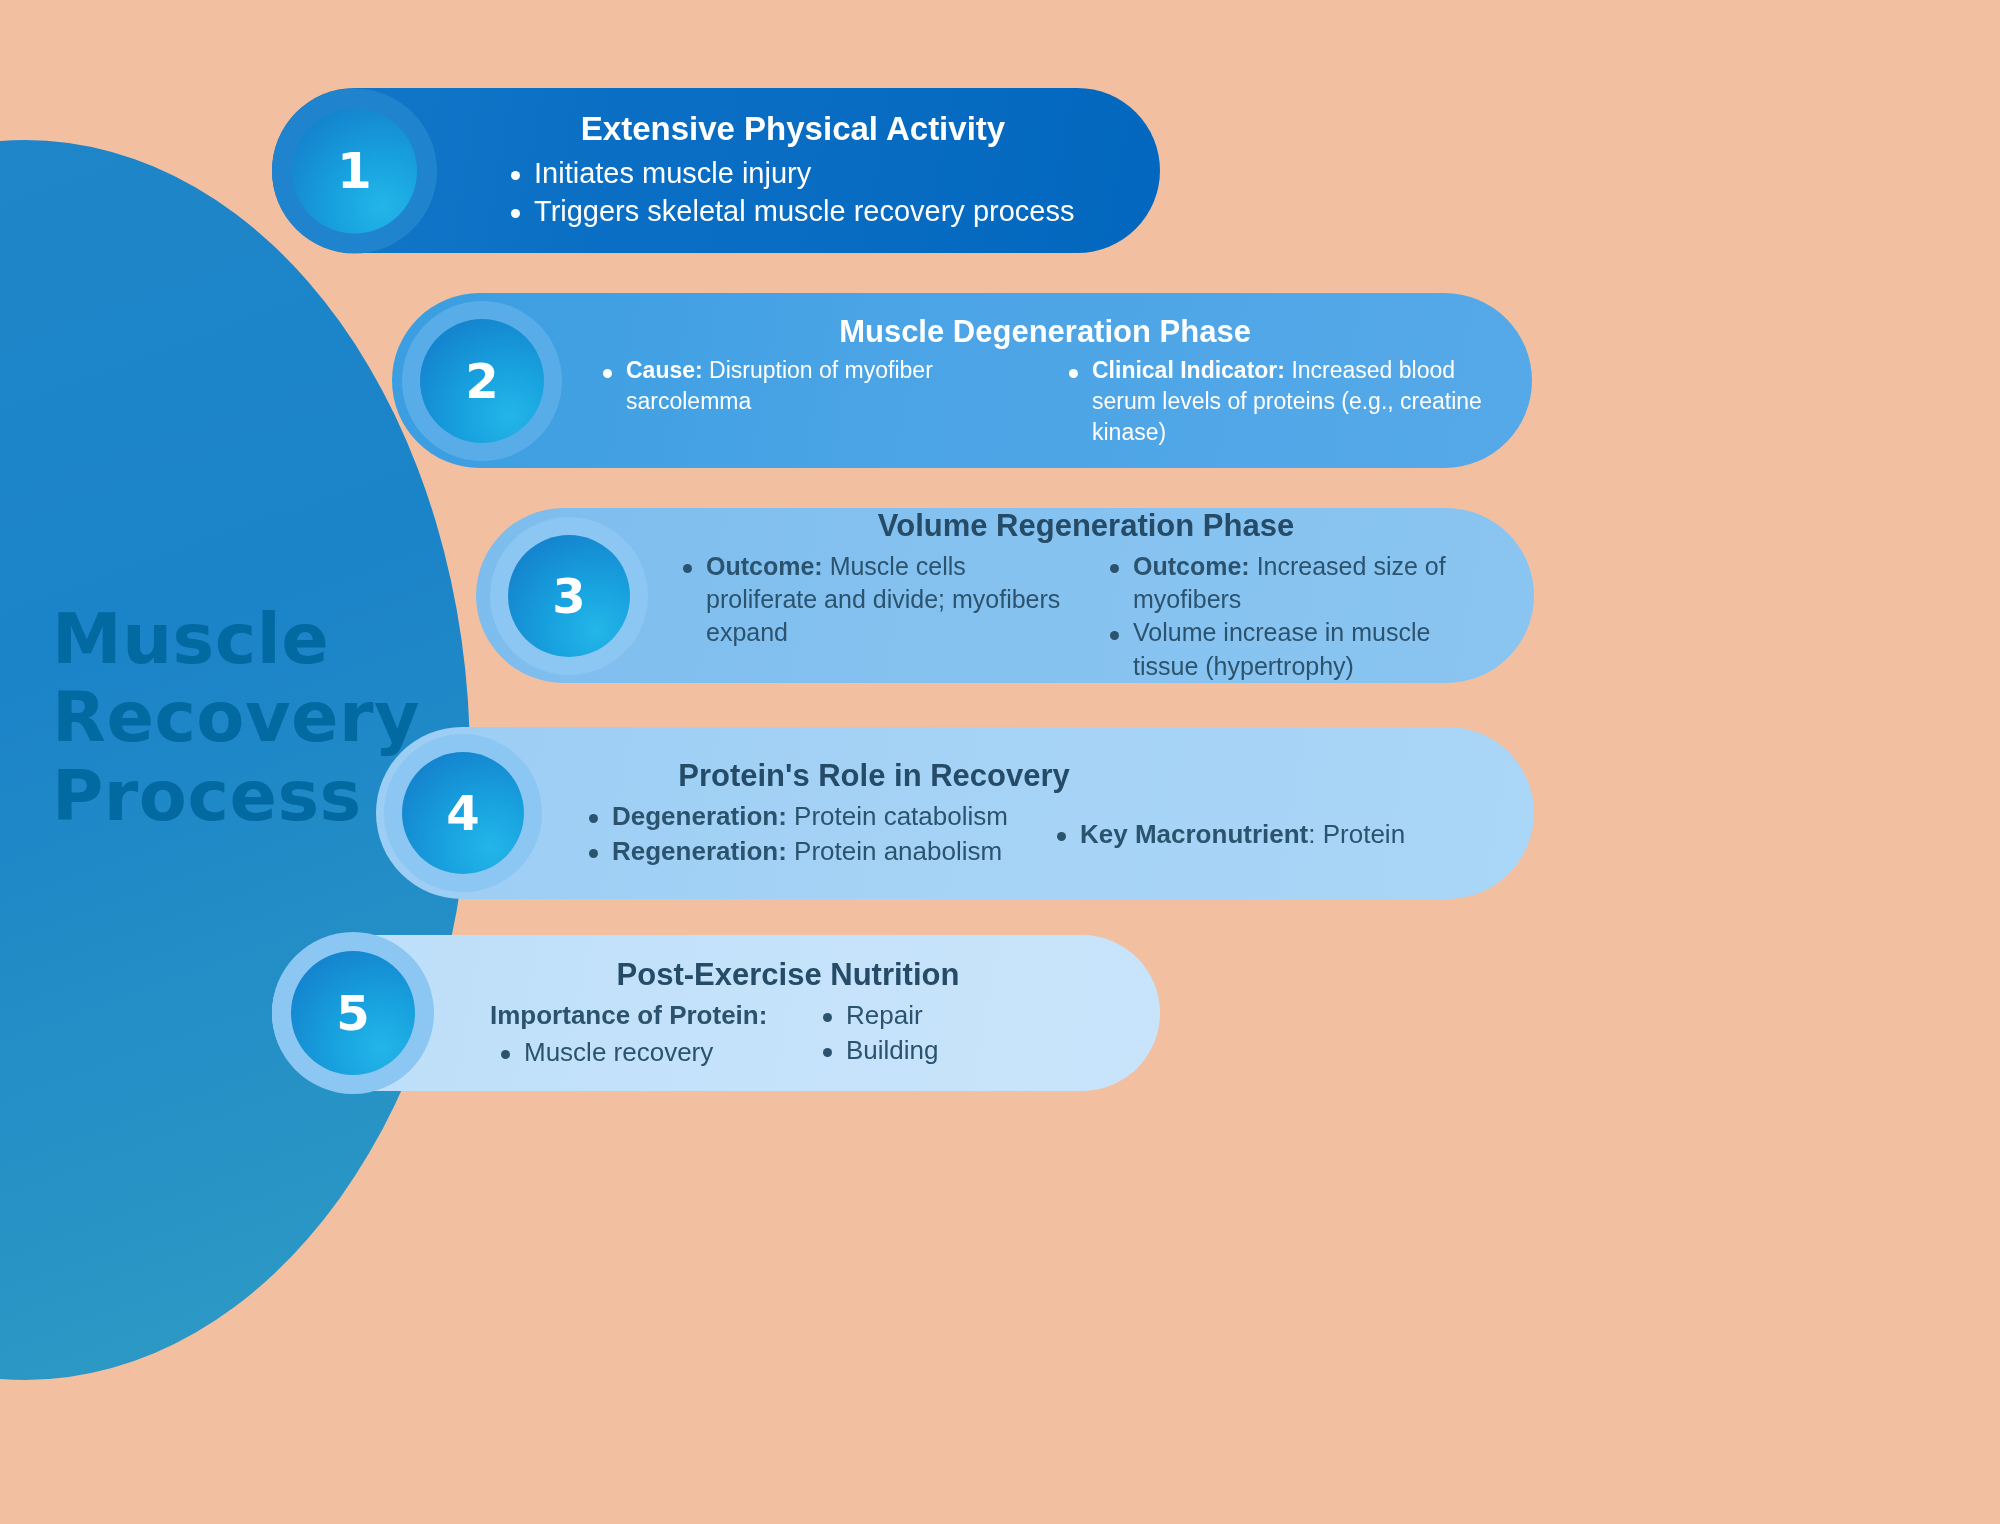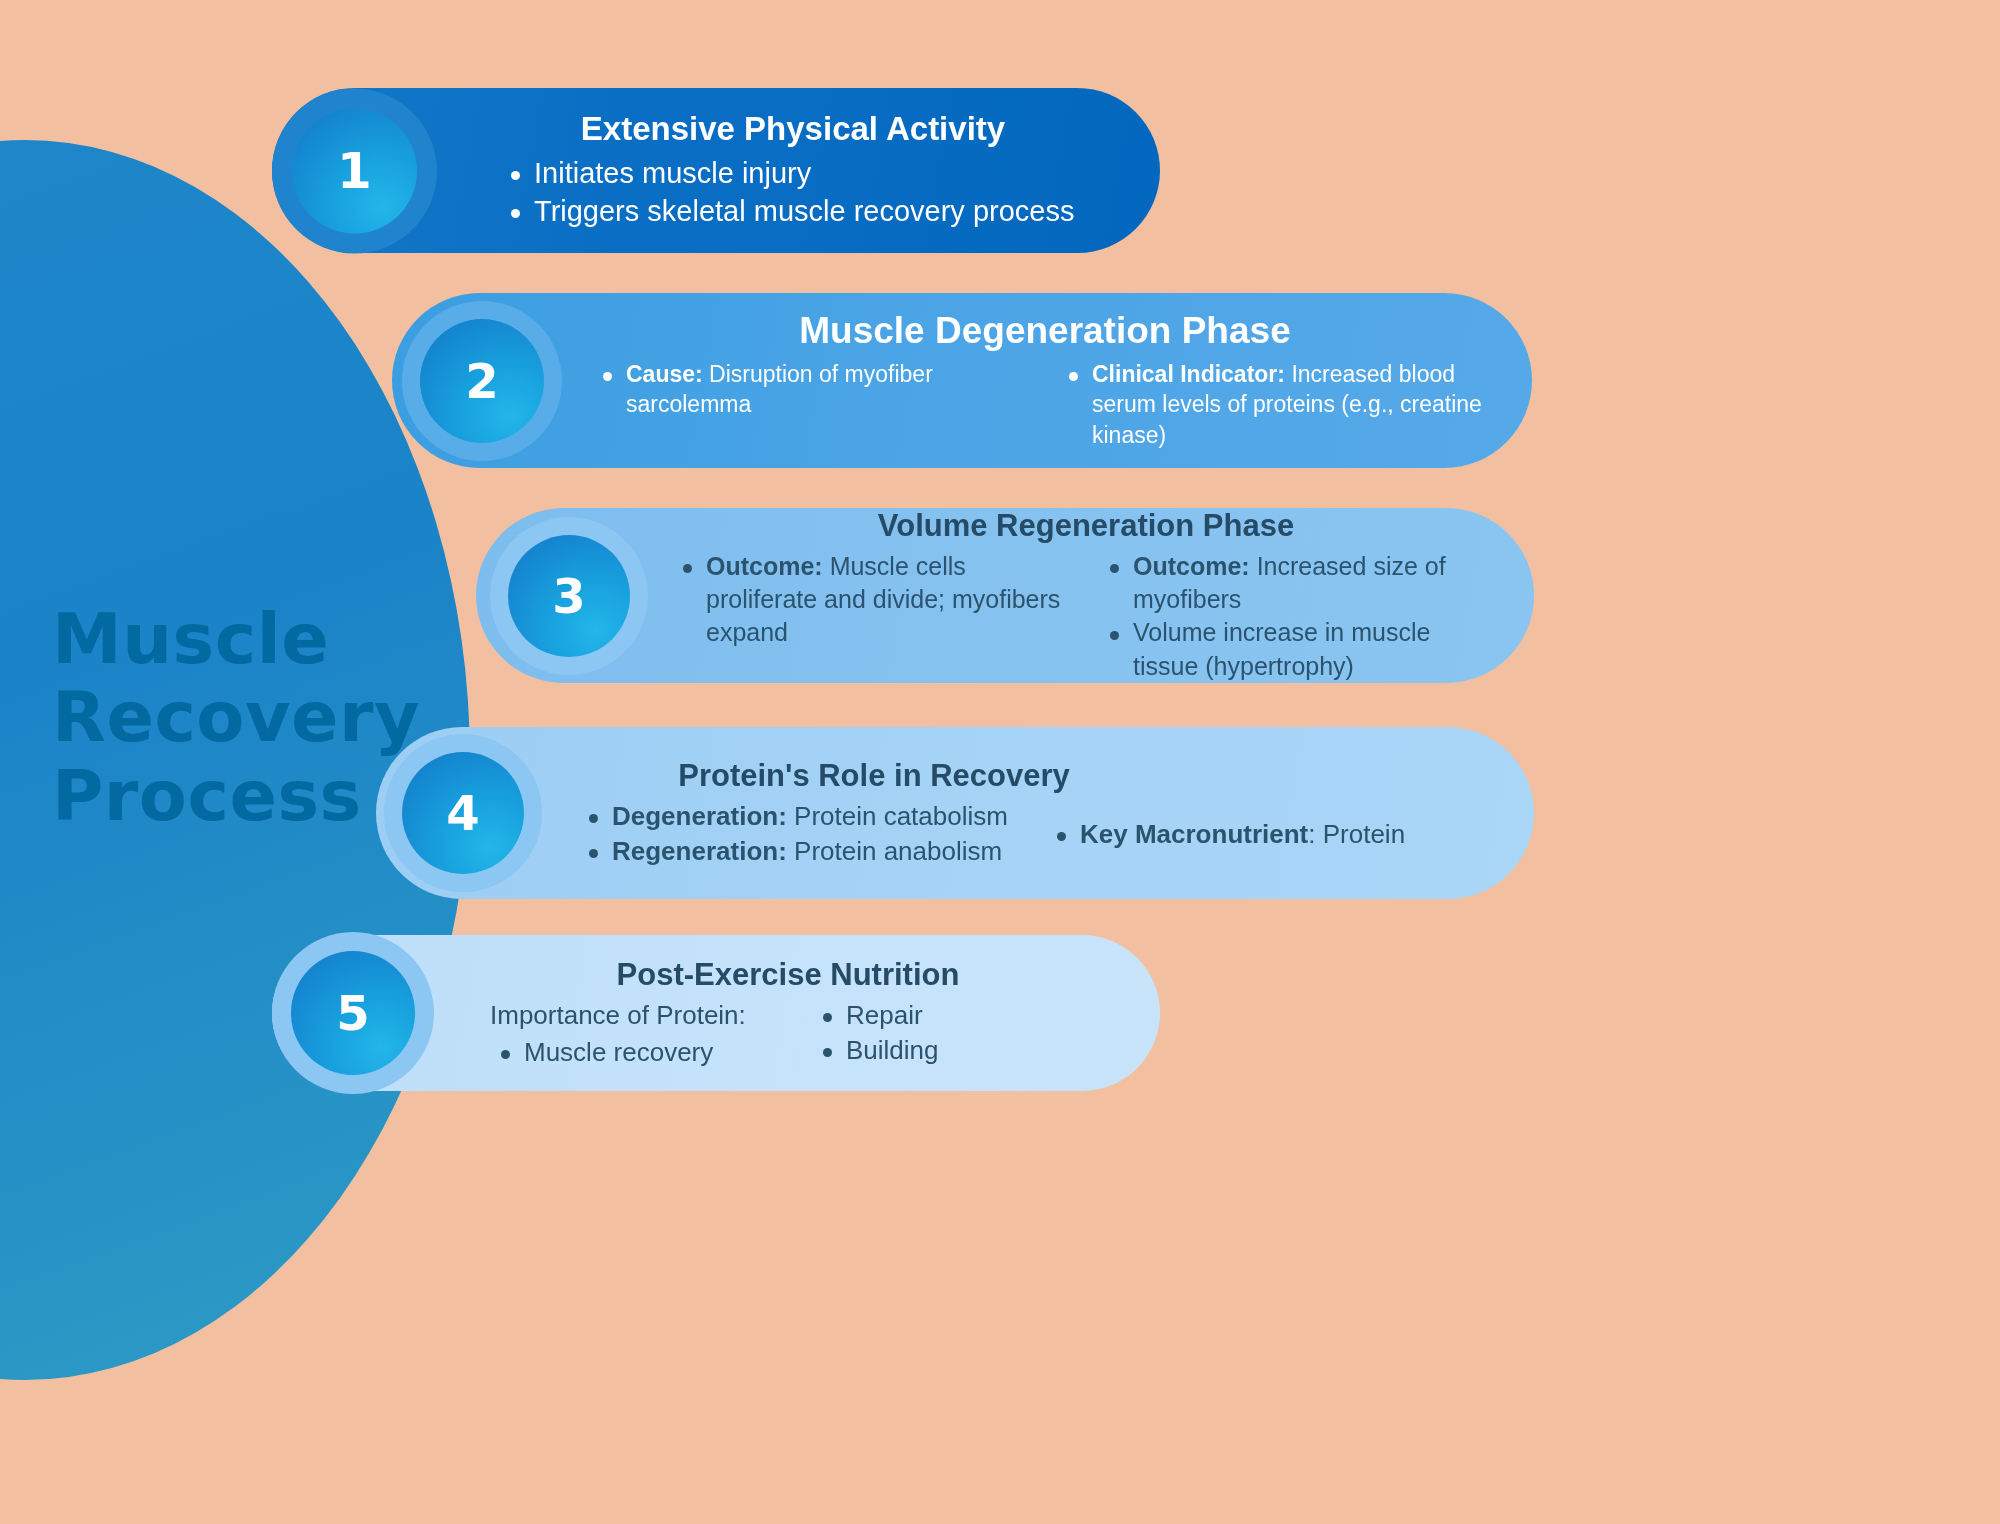--- a/index.html
+++ b/index.html
@@ -143,21 +143,21 @@
   
   #row-2 { left: 392px; top: 293px; width: 1140px; height: 175px; }
   #row-2 .bar {
     background: linear-gradient(100deg, #3a9ee0 0%, #4ba4e6 45%, #56a9e8 100%);
     padding-left: 200px;
   }
   #row-2 .badge { left: 10px; width: 160px; height: 160px; }
   #row-2 .badge .ring { background: #58ade9; }
   #row-2 .badge .inner { inset: 18px; }
   #row-2 .badge .num { font-size: 48px; }
-  #row-2 .heading { font-size: 37px; color: #ffffff; text-align: center; }
+  #row-2 .heading { font-size: 31px; color: #ffffff; text-align: center; }
   #row-2 .body { font-size: 23px; color: #ffffff; }
 
   
   #row-3 { left: 476px; top: 508px; width: 1058px; height: 175px; }
   #row-3 .bar {
     background: linear-gradient(100deg, #7dbdee 0%, #86c2f0 50%, #8ac5f1 100%);
     padding-left: 196px;
   }
   #row-3 .badge { left: 14px; width: 158px; height: 158px; }
   #row-3 .badge .ring { background: #8cc6f2; }
@@ -186,21 +186,21 @@
     background: linear-gradient(100deg, #bcdef9 0%, #c4e2fa 50%, #c8e4fb 100%);
     padding-left: 218px;
   }
   #row-5 .badge { width: 162px; height: 162px; }
   #row-5 .badge .ring { background: #8cc6f2; }
   #row-5 .badge .inner { inset: 19px; }
   #row-5 .badge .num { font-size: 48px; }
   #row-5 .heading { font-size: 31px; color: #254b66; text-align: center; padding-right: 40px; }
   #row-5 .body { font-size: 26px; color: #2b536e; }
   #row-5 .cols { gap: 8px; }
-  #row-5 .sub { font-weight: 400; margin-bottom: 2px; }
+  #row-5 .sub { font-weight: 700; margin-bottom: 2px; }
 </style>
 </head>
 <body>
 
 <div id="left-circle"></div>
 
 <div id="hero-title">
   <span class="tline">Muscle</span>
   <span class="tline">Recovery</span>
   <span class="tline">Process</span>

